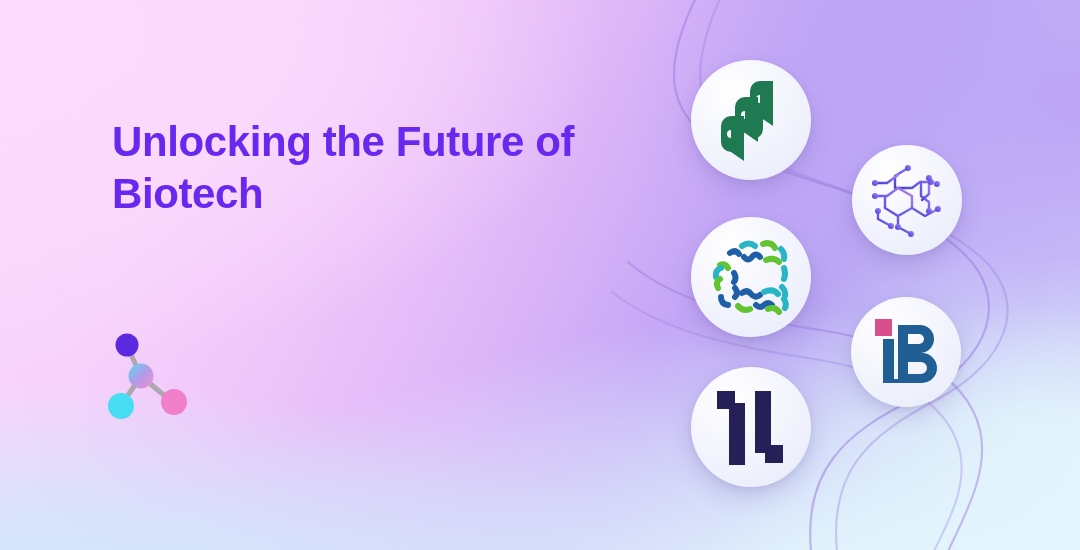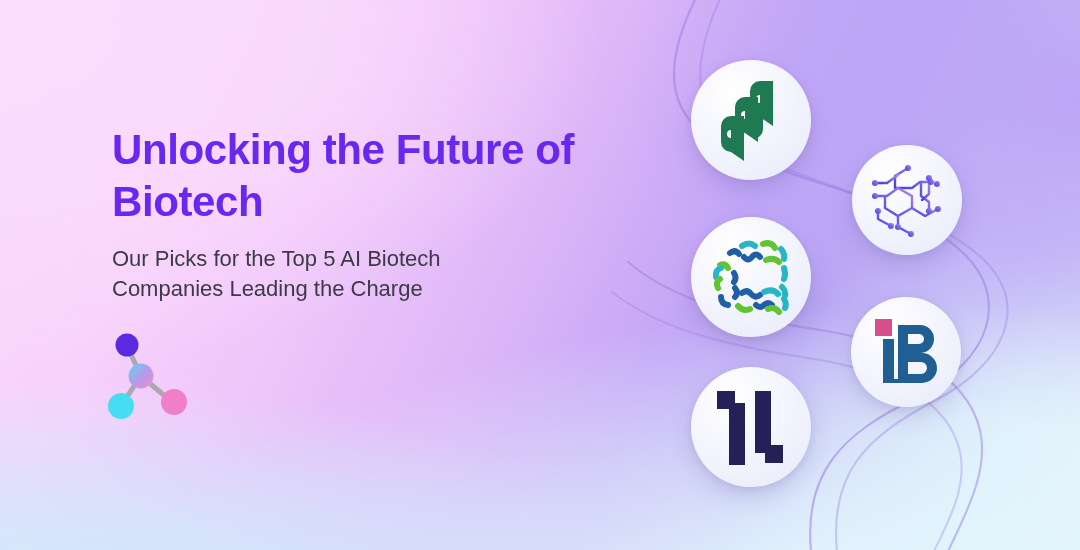--- a/index.html
+++ b/index.html
@@ -58,21 +58,21 @@
 
   .bg-lines {
     position: absolute;
     inset: 0;
   }
 
   
   .text-block {
     position: absolute;
     left: 112px;
-    top: 124px;
+    top: 116px;
     width: 540px;
   }
   .headline {
     font-size: 42px;
     line-height: 52px;
     font-weight: bold;
     color: #6a27ef;
     letter-spacing: -0.4px;
     margin: 0;
     white-space: pre-line;
@@ -128,22 +128,20 @@
       <path d="M628,262 C672,300 742,318 820,330 C898,342 966,372 980,430
                C990,474 962,520 944,560" stroke-width="2.1" opacity="0.5"></path>
       <path d="M612,292 C660,330 730,346 808,358 C886,370 948,398 960,452
                C968,492 944,528 930,560" stroke-width="2.1" opacity="0.33"></path>
     </g>
   </svg>
 
   <div class="text-block">
     <h1 class="headline">Unlocking the Future of
 Biotech</h1>
-    <p class="subhead">Our Picks for the Top 5 AI Biotech
-Companies Leading the Charge</p>
   </div>
 
   <svg class="molecule" viewBox="0 0 100 95">
     <defs>
       <linearGradient id="gCenter" x1="0" y1="0" x2="1" y2="1">
         <stop offset="0%" stop-color="#5ad8f0"></stop>
         <stop offset="50%" stop-color="#b39ae8"></stop>
         <stop offset="100%" stop-color="#f08fd0"></stop>
       </linearGradient>
     </defs>

